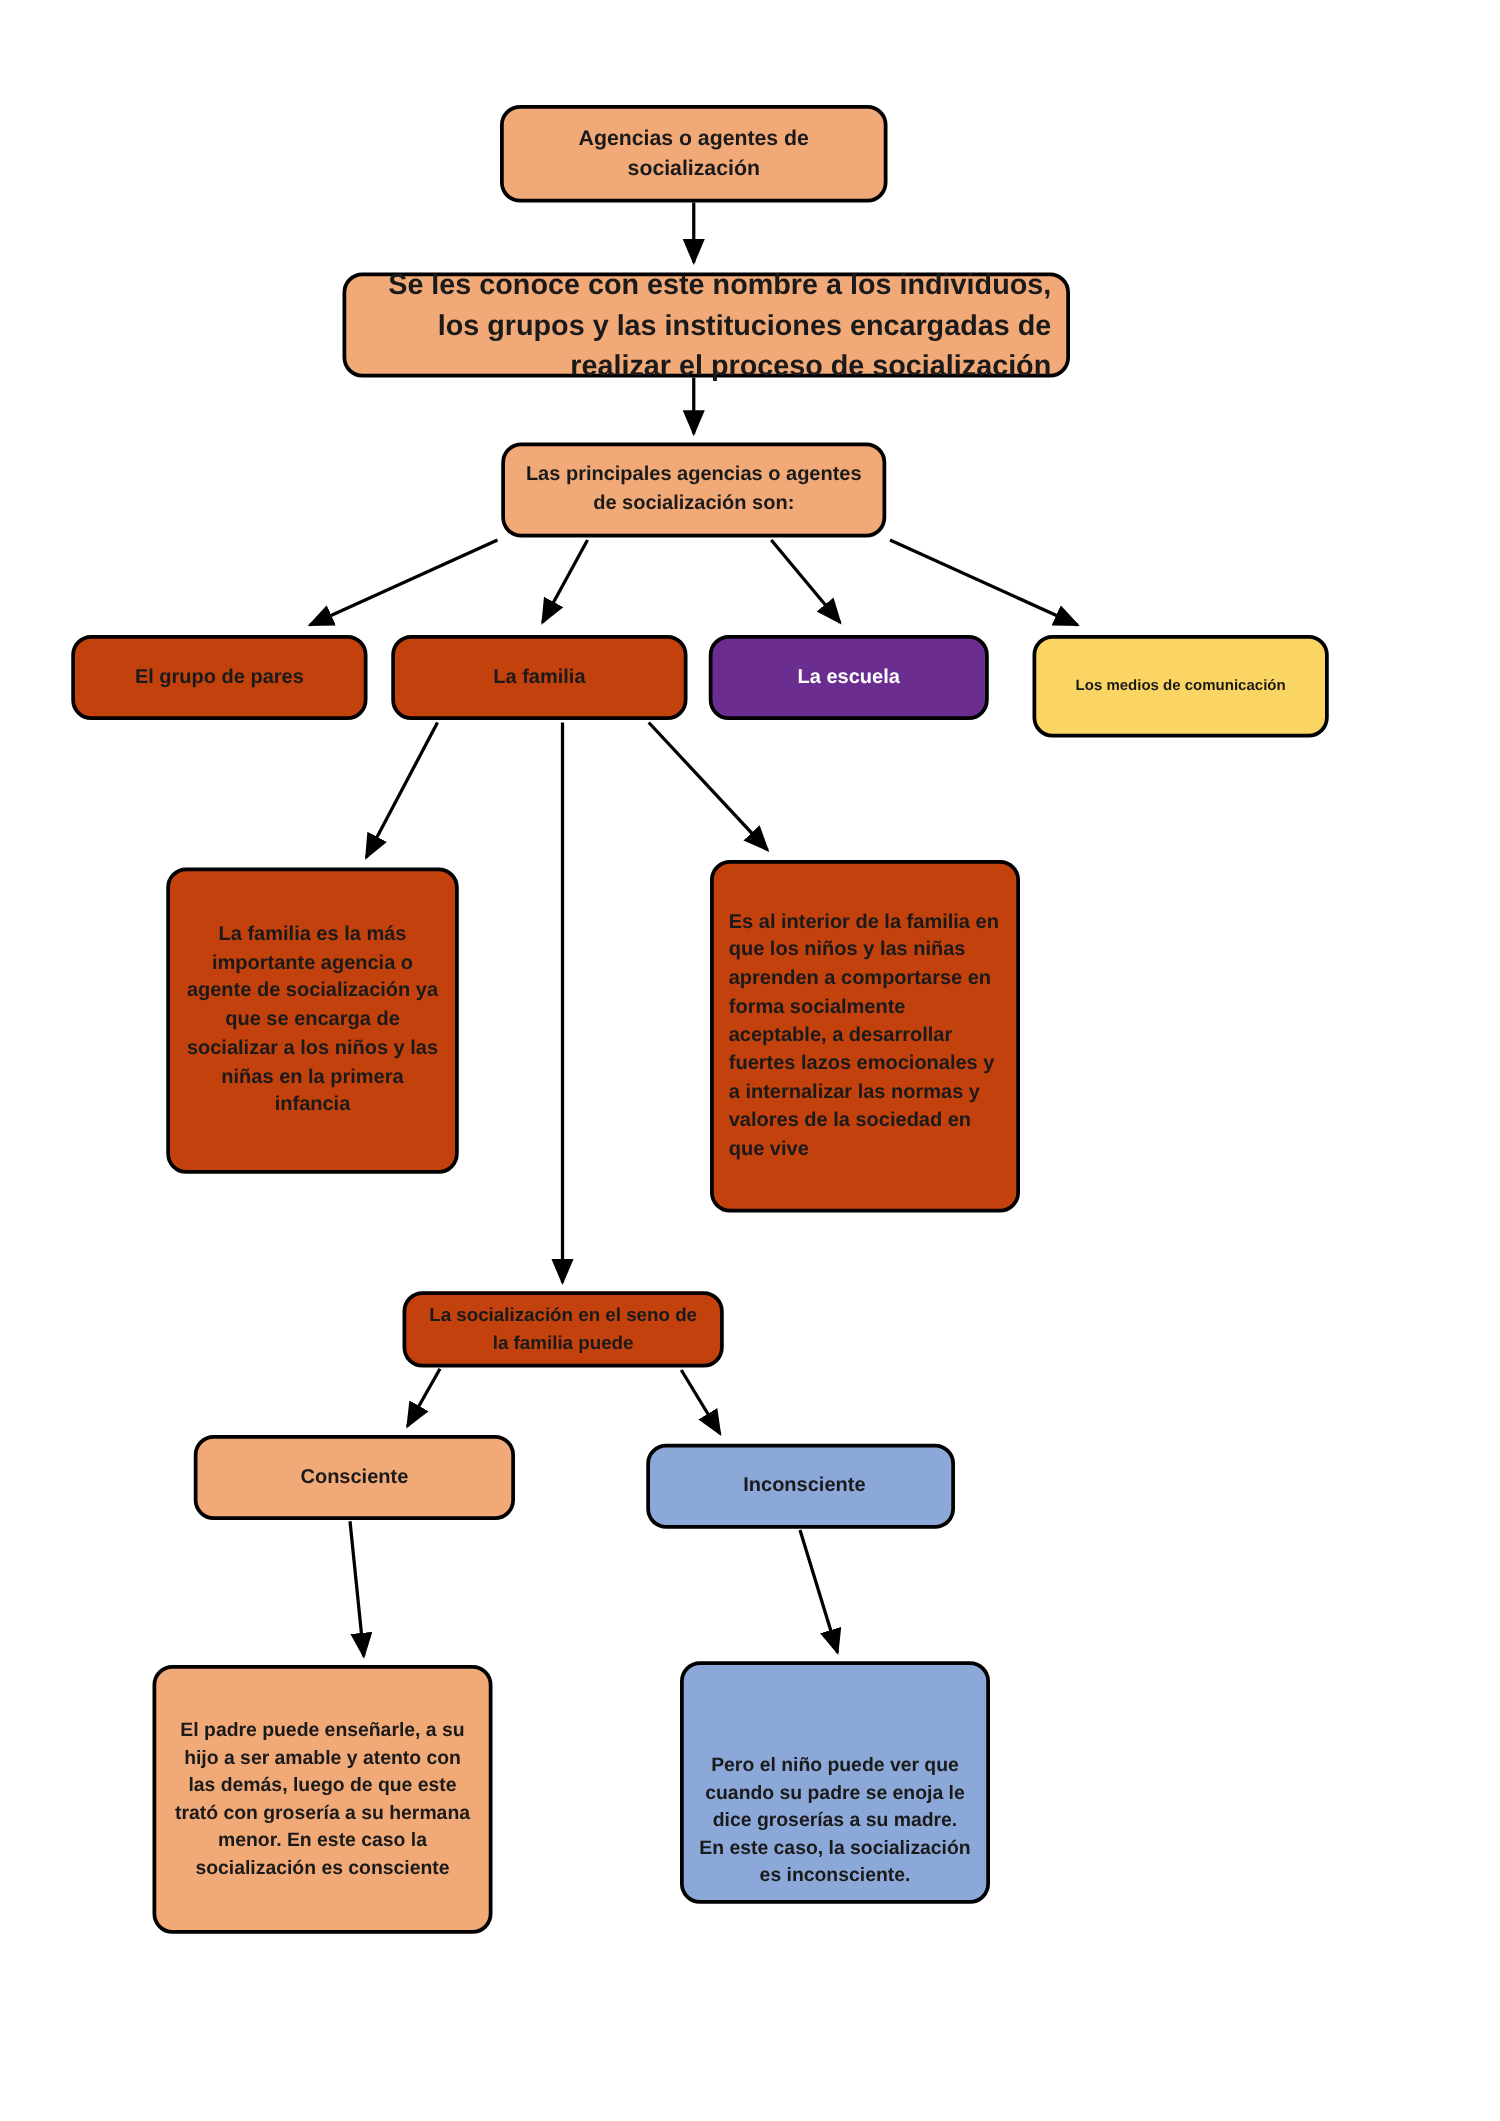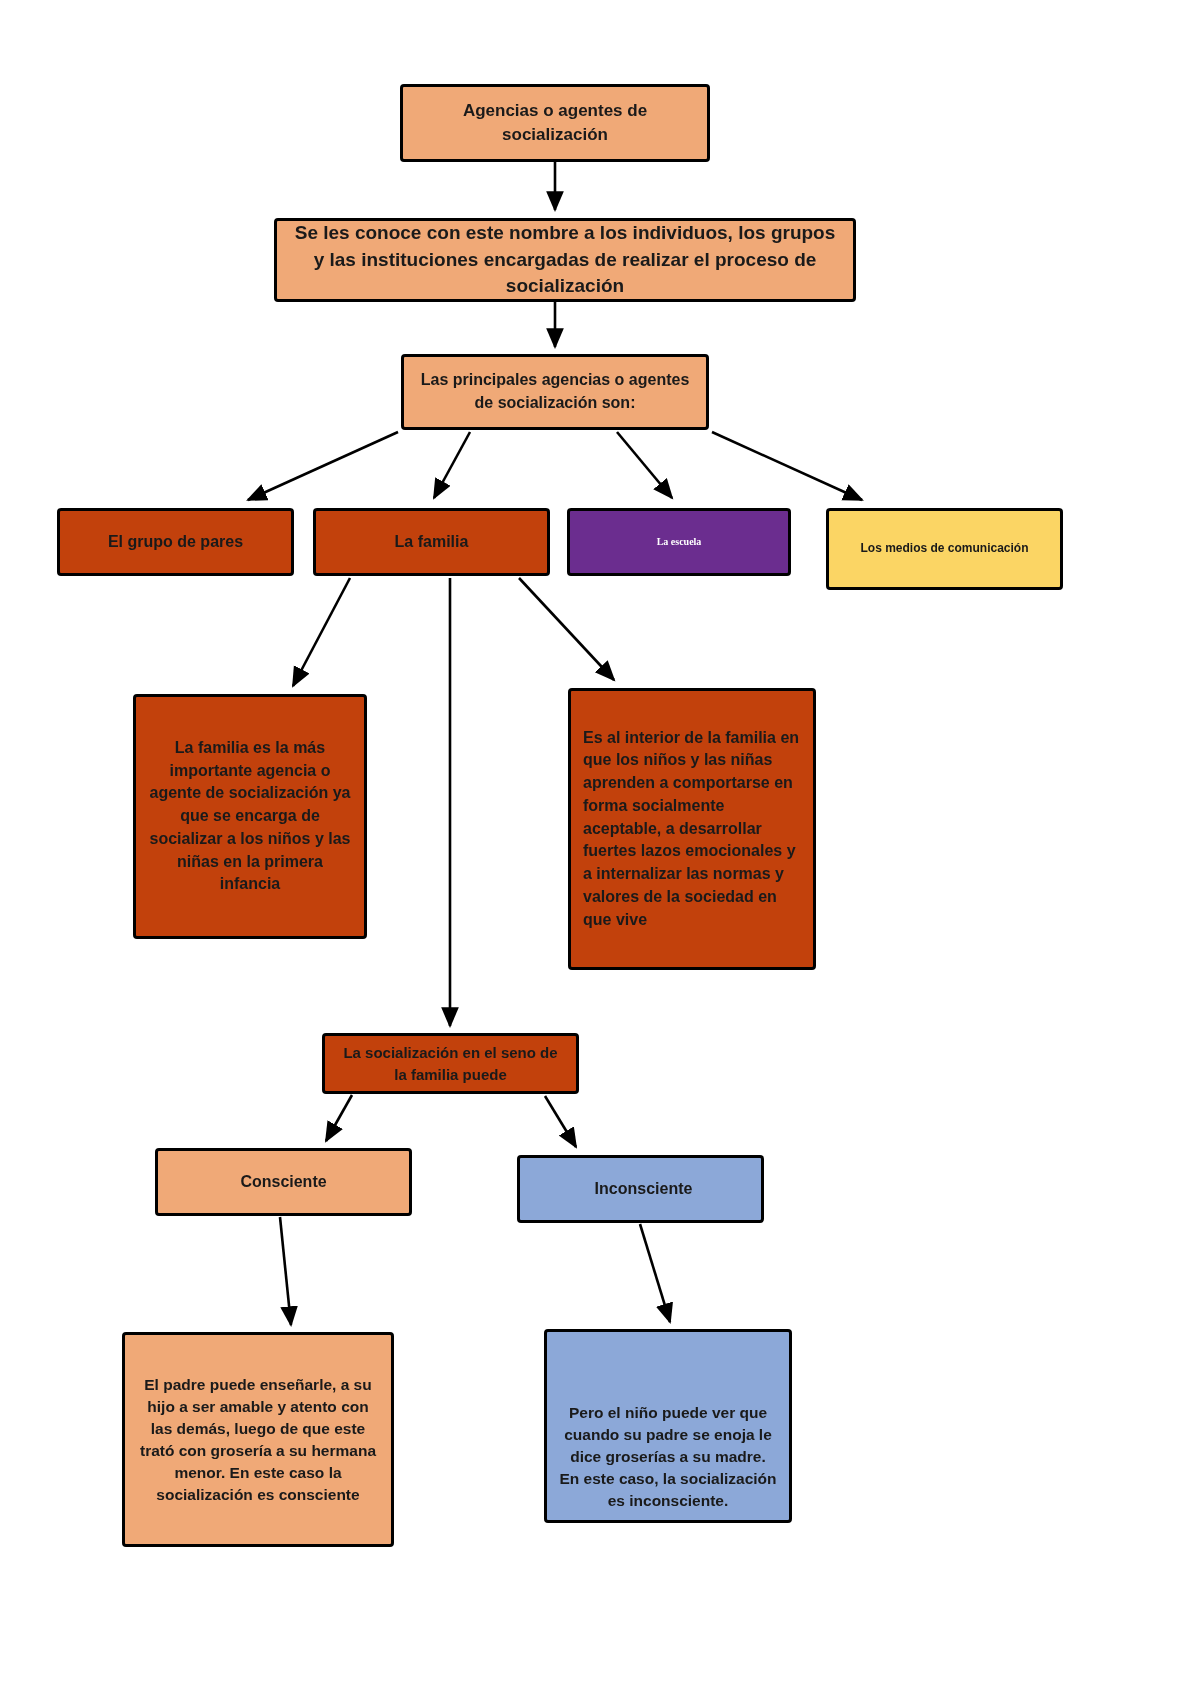--- a/index.html
+++ b/index.html
@@ -20,21 +20,21 @@
     left: 0;
     top: 0;
     width: 1200px;
     height: 1697px;
     pointer-events: none;
   }
   .node {
     position: absolute;
     box-sizing: border-box;
     border: 3px solid #000000;
-    border-radius: 4px;
+    border-radius: 16px;
     display: flex;
     align-items: center;
     justify-content: center;
     padding: 8px 12px;
     font-weight: bold;
     color: #1a1a1a;
     line-height: 1.42;
     text-align: center;
     z-index: 2;
   }
@@ -78,33 +78,33 @@
         <path d="M 545,1096 L 576,1147" marker-end="url(#ah)"></path>
         <path d="M 280,1217 L 291,1325" marker-end="url(#ah)"></path>
         <path d="M 640,1224 L 670,1322" marker-end="url(#ah)"></path>
       </g>
   </svg>
 
   <div id="node-layer">
       <div class="node orange" style="left: 400px; top: 84px; width: 310px; height: 78px; font-size: 17px;">
         <span>Agencias o agentes de socialización</span>
       </div>
-      <div class="node orange" style="left: 274px; top: 218px; width: 582px; height: 84px; font-size: 19px;">
+      <div class="node orange" style="left: 274px; top: 218px; width: 582px; height: 84px; font-size: 23px; text-align: right;">
         <span>Se les conoce con este nombre a los individuos, los grupos y las instituciones encargadas de realizar el proceso de socialización</span>
       </div>
       <div class="node orange" style="left: 401px; top: 354px; width: 308px; height: 76px; font-size: 16px;">
         <span>Las principales agencias o agentes de socialización son:</span>
       </div>
       <div class="node blue" style="left: 57px; top: 508px; width: 237px; height: 68px; font-size: 16px;">
         <span>El grupo de pares</span>
       </div>
       <div class="node green" style="left: 313px; top: 508px; width: 237px; height: 68px; font-size: 16px;">
         <span>La familia</span>
       </div>
-      <div class="node purple" style="left: 567px; top: 508px; width: 224px; height: 68px; font-size: 10px; font-family: Liberation Serif, serif;">
+      <div class="node purple" style="left: 567px; top: 508px; width: 224px; height: 68px; font-size: 16px;">
         <span>La escuela</span>
       </div>
       <div class="node yellow" style="left: 826px; top: 508px; width: 237px; height: 82px; font-size: 12px;">
         <span>Los medios de comunicación</span>
       </div>
       <div class="node green" style="left: 133px; top: 694px; width: 234px; height: 245px; font-size: 16px;">
         <span>La familia es la más importante agencia o agente de socialización ya que se encarga de socializar a los niños y las niñas en la primera infancia</span>
       </div>
       <div class="node green lefttext" style="left: 568px; top: 688px; width: 248px; height: 282px; font-size: 16px;">
         <span>Es al interior de la familia en que los niños y las niñas aprenden a comportarse en forma socialmente aceptable, a desarrollar fuertes lazos emocionales y a internalizar las normas y valores de la sociedad en que vive</span>

